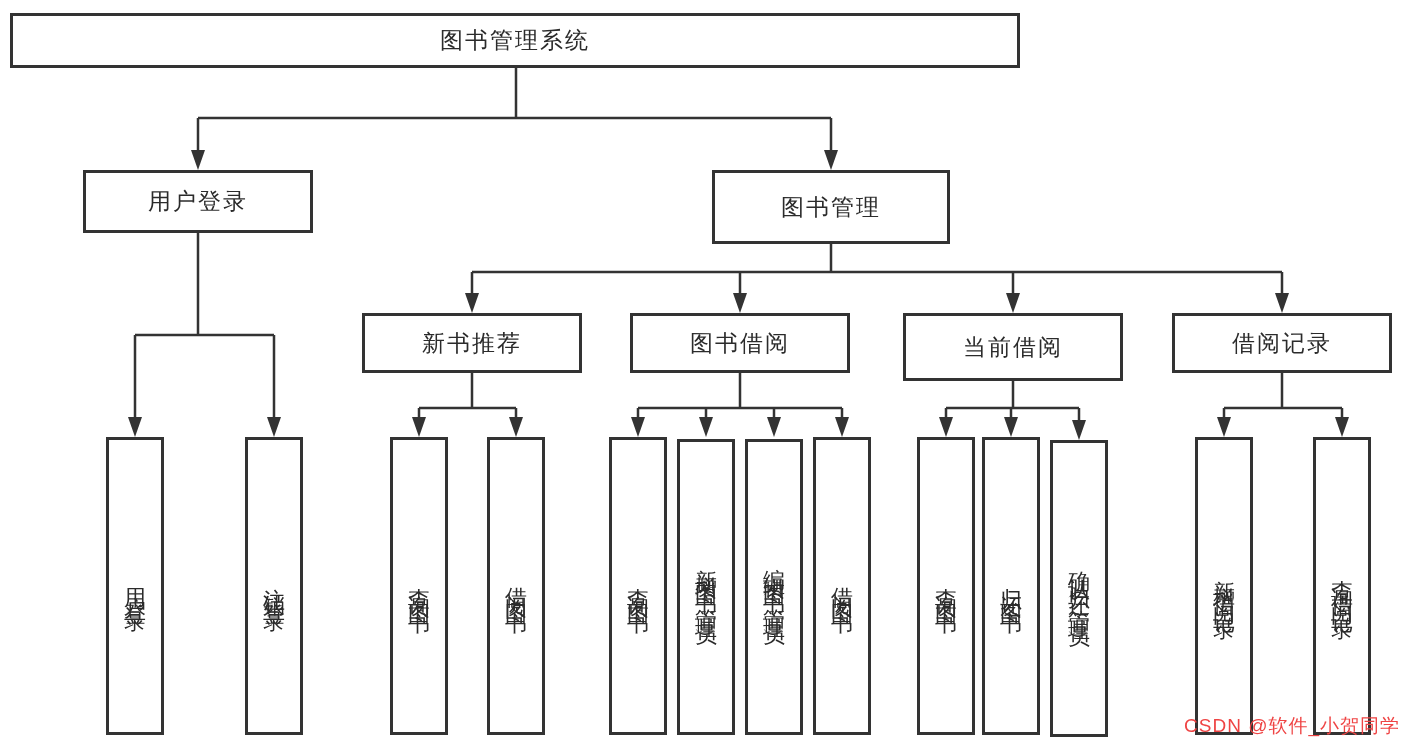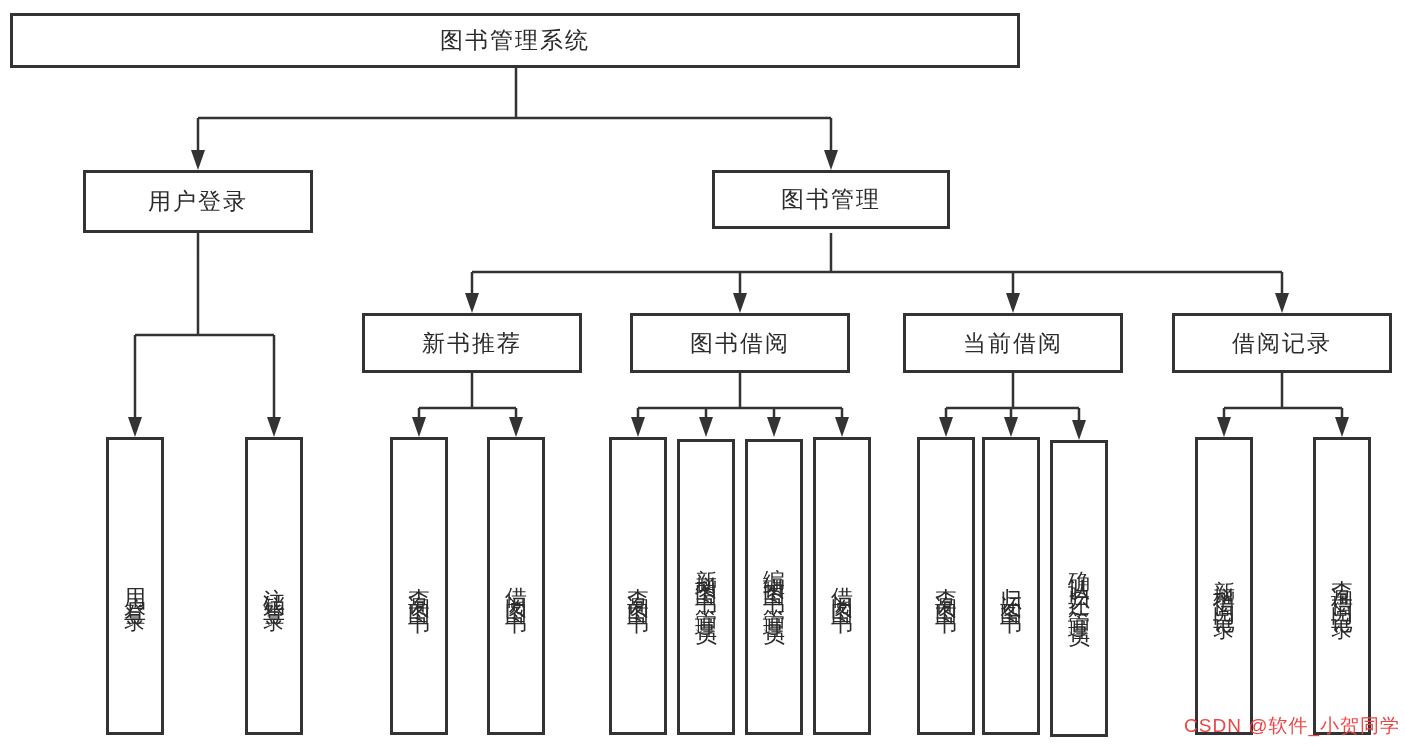--- a/index.html
+++ b/index.html
@@ -68,31 +68,31 @@
     </g>
   </svg>
 
   <div class="box h" style="left:10px;top:13px;width:1010px;height:55px;">
     <span class="label">图书管理系统</span>
   </div>
 
   <div class="box h" style="left:83px;top:170px;width:230px;height:63px;">
     <span class="label">用户登录</span>
   </div>
-  <div class="box h" style="left:712px;top:170px;width:238px;height:59px;">
+  <div class="box h" style="left:712px;top:170px;width:238px;height:74px;">
     <span class="label">图书管理</span>
   </div>
 
   <div class="box h" style="left:362px;top:313px;width:220px;height:60px;">
     <span class="label">新书推荐</span>
   </div>
   <div class="box h" style="left:630px;top:313px;width:220px;height:60px;">
     <span class="label">图书借阅</span>
   </div>
-  <div class="box h" style="left:903px;top:313px;width:220px;height:60px;">
+  <div class="box h" style="left:903px;top:313px;width:220px;height:68px;">
     <span class="label">当前借阅</span>
   </div>
   <div class="box h" style="left:1172px;top:313px;width:220px;height:60px;">
     <span class="label">借阅记录</span>
   </div>
 
   <div class="box leaf" style="left:106px;top:437px;width:58px;height:298px;">
     <span class="label">用户登录</span>
   </div>
   <div class="box leaf" style="left:245px;top:437px;width:58px;height:298px;">

